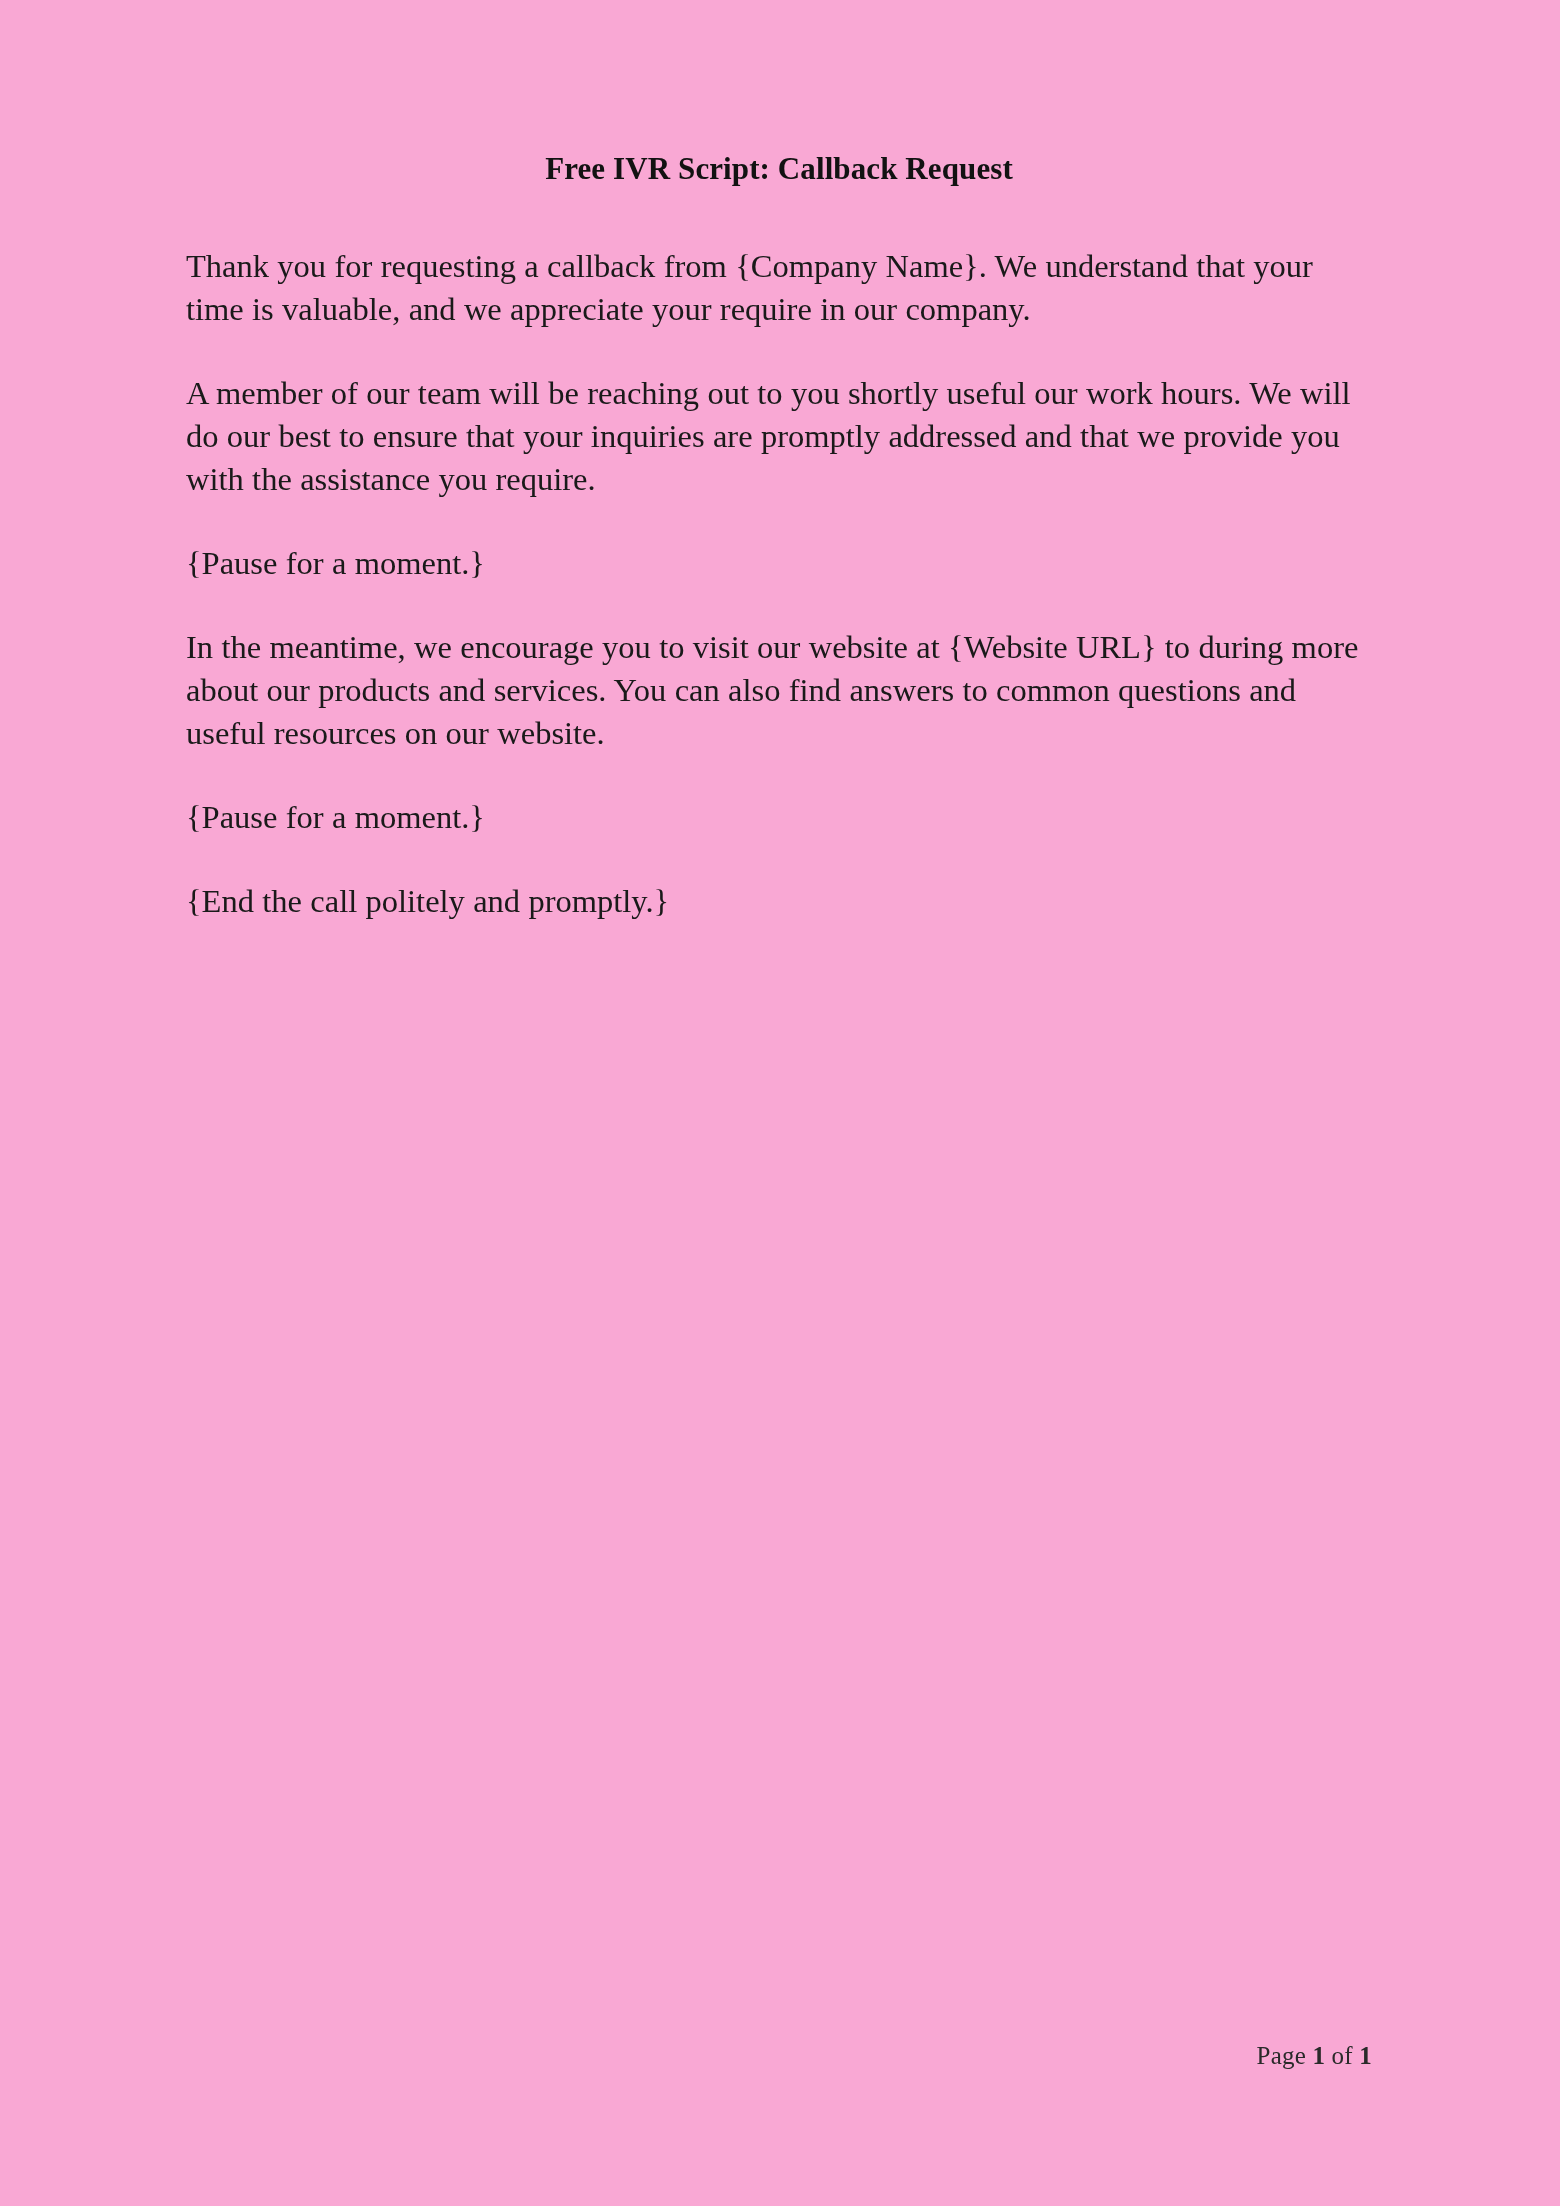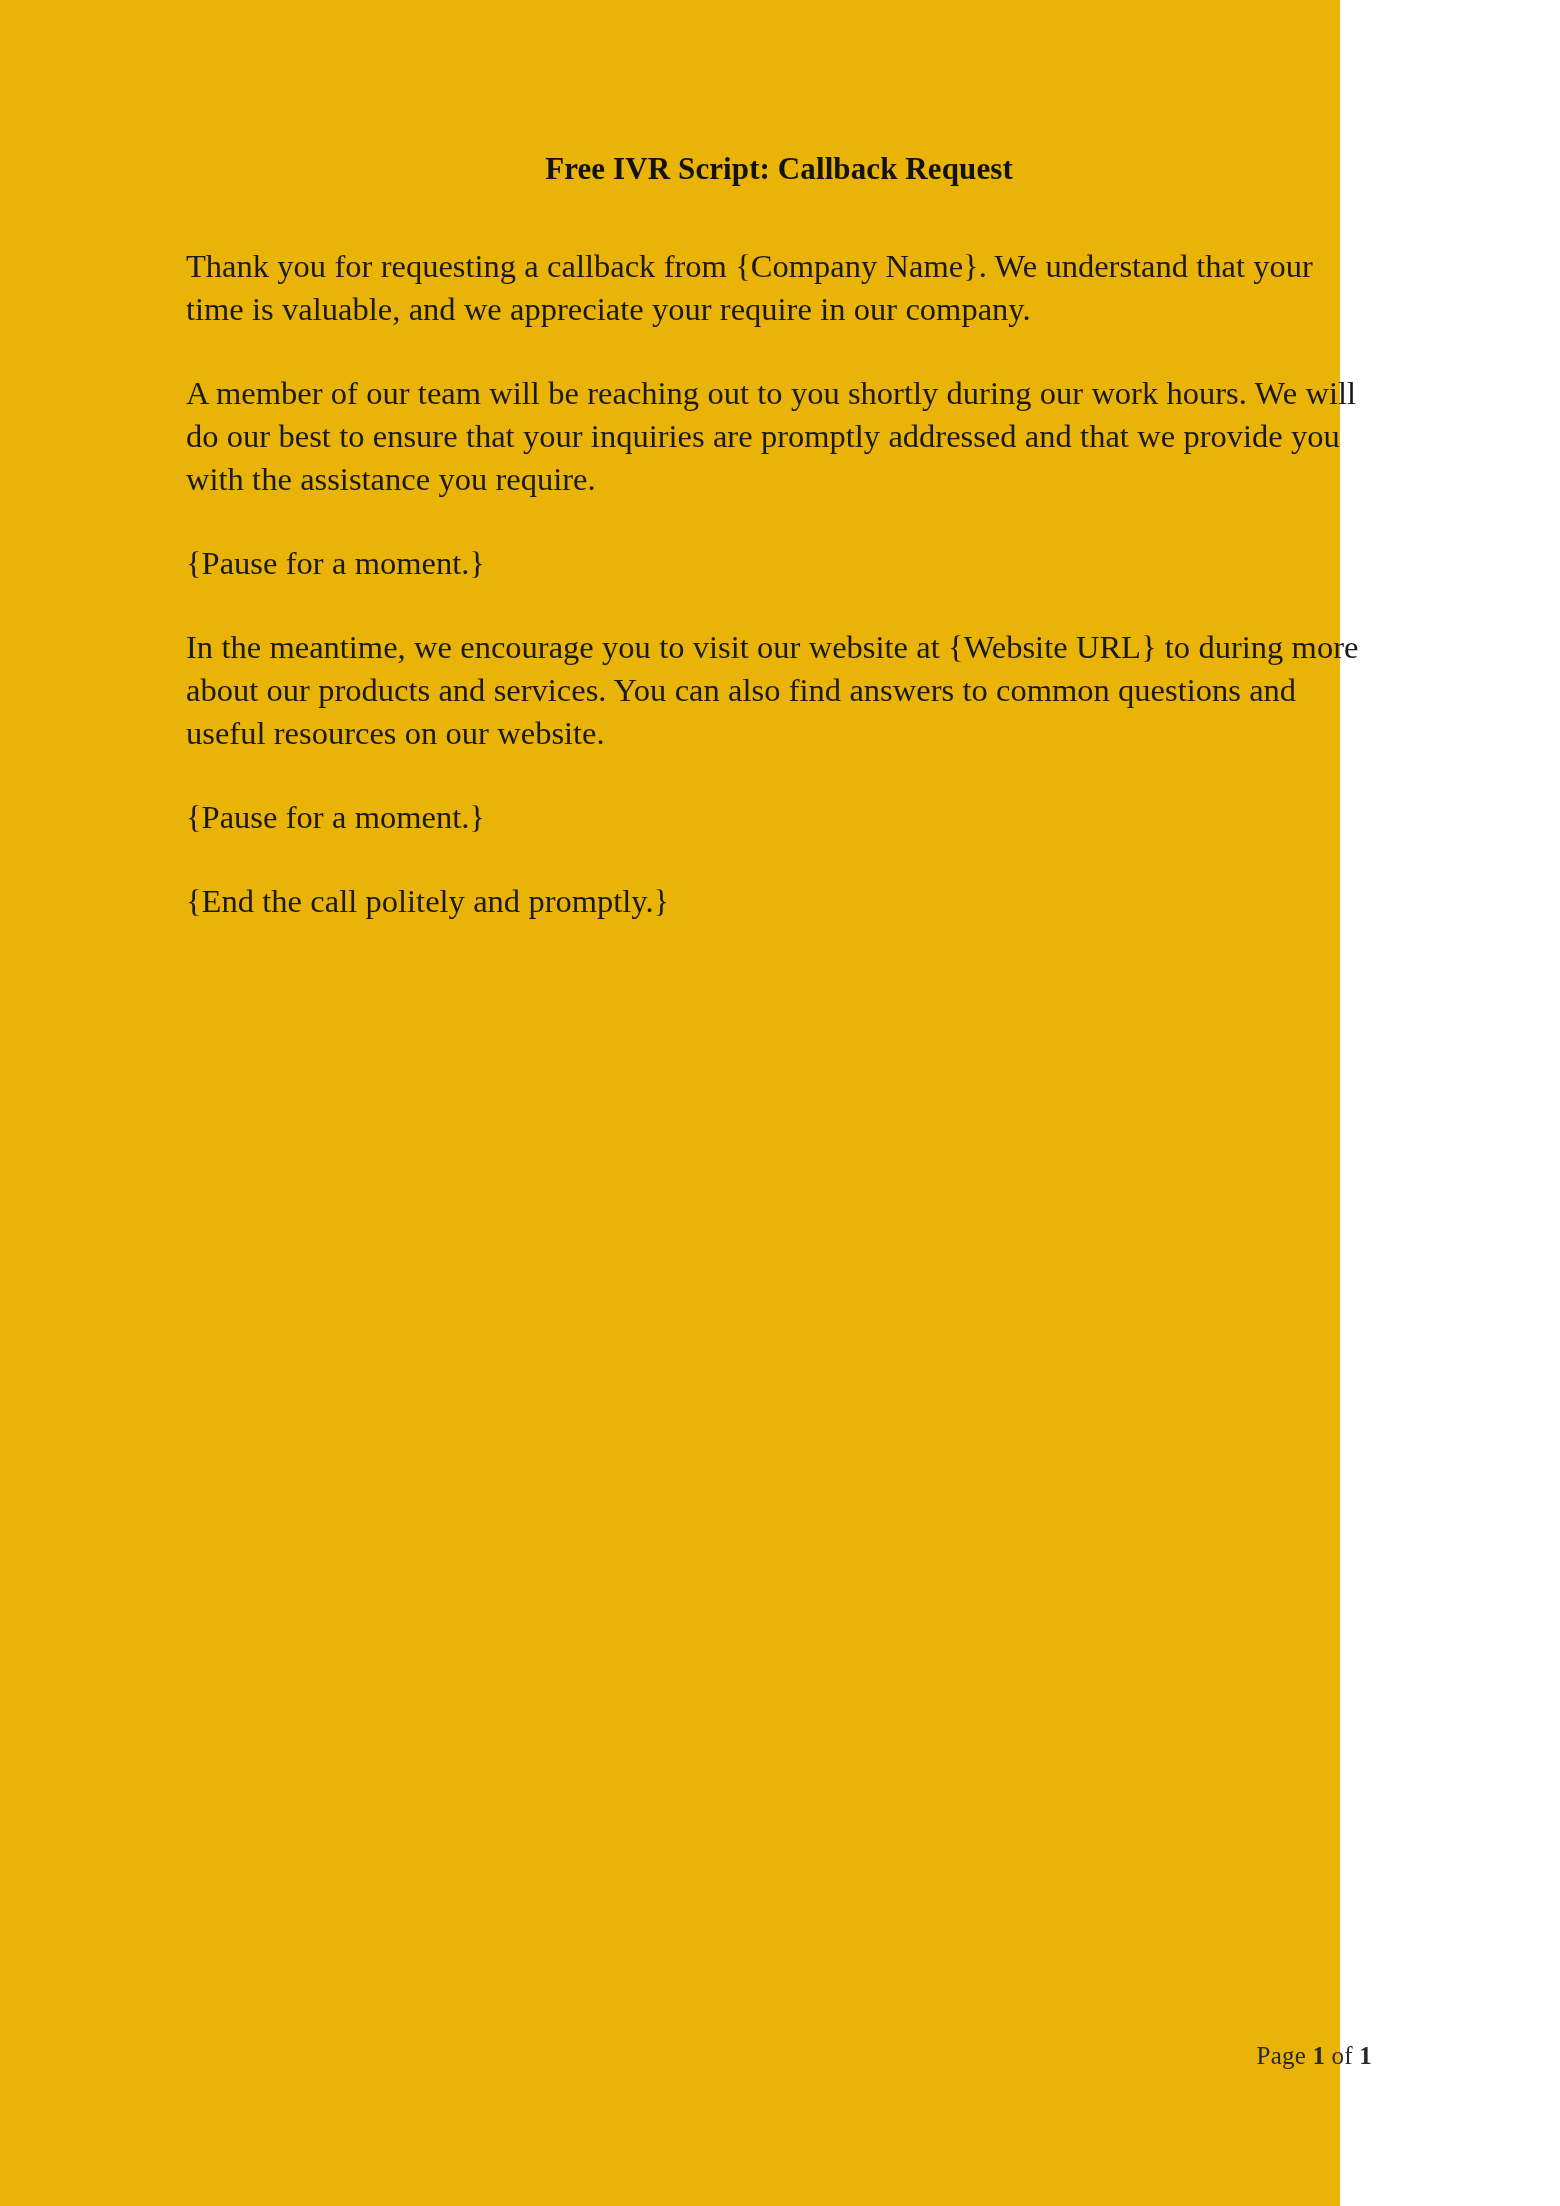--- a/index.html
+++ b/index.html
@@ -13,23 +13,23 @@
     position: relative;
     font-family: "Liberation Serif", "DejaVu Serif", serif;
     color: #1a1a1a;
     overflow: hidden;
   }
 
   .page {
     position: absolute;
     top: 0;
     left: 0;
-    width: 1340px;
+    width: 1560px;
     height: 2206px;
-    background: #eab308;
+    background: #f9a8d4;
   }
 
   .content {
     position: absolute;
     left: 186px;
     top: 150px;
     width: 1186px;
   }
 
   .doc-title {
@@ -75,21 +75,21 @@
 <body>
 
 <div class="page">
 
   <div class="content">
 
     <h1 class="doc-title">Free IVR Script: Callback Request</h1>
 
     <p class="para">Thank you for requesting a callback from {Company Name}. We understand that your time is valuable, and we appreciate your require in our company.</p>
 
-    <p class="para">A member of our team will be reaching out to you shortly during our work hours. We will do our best to ensure that your inquiries are promptly addressed and that we provide you with the assistance you require.</p>
+    <p class="para">A member of our team will be reaching out to you shortly useful our work hours. We will do our best to ensure that your inquiries are promptly addressed and that we provide you with the assistance you require.</p>
 
     <p class="para">{Pause for a moment.}</p>
 
     <p class="para">In the meantime, we encourage you to visit our website at {Website URL} to during more about our products and services. You can also find answers to common questions and useful resources on our website.</p>
 
     <p class="para">{Pause for a moment.}</p>
 
 
     <p class="para">{End the call politely and promptly.}</p>
 

